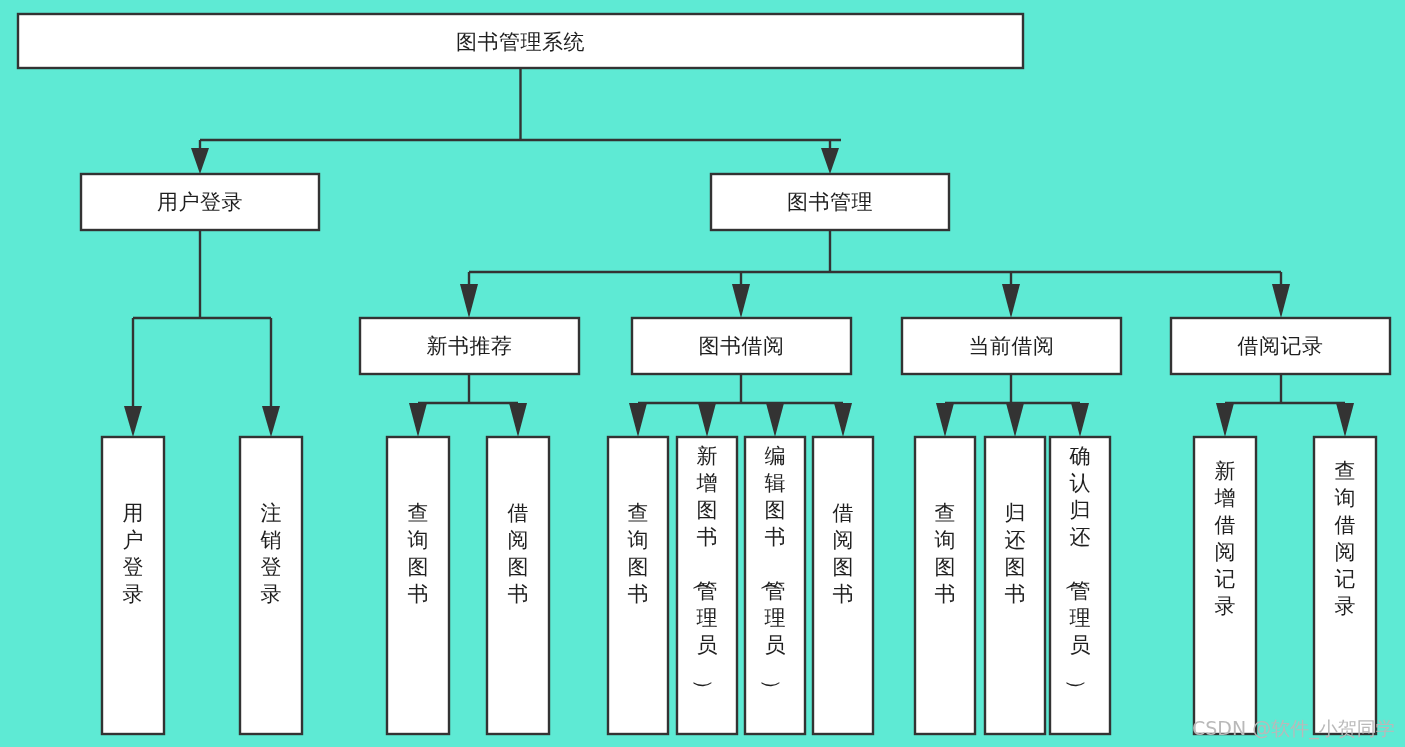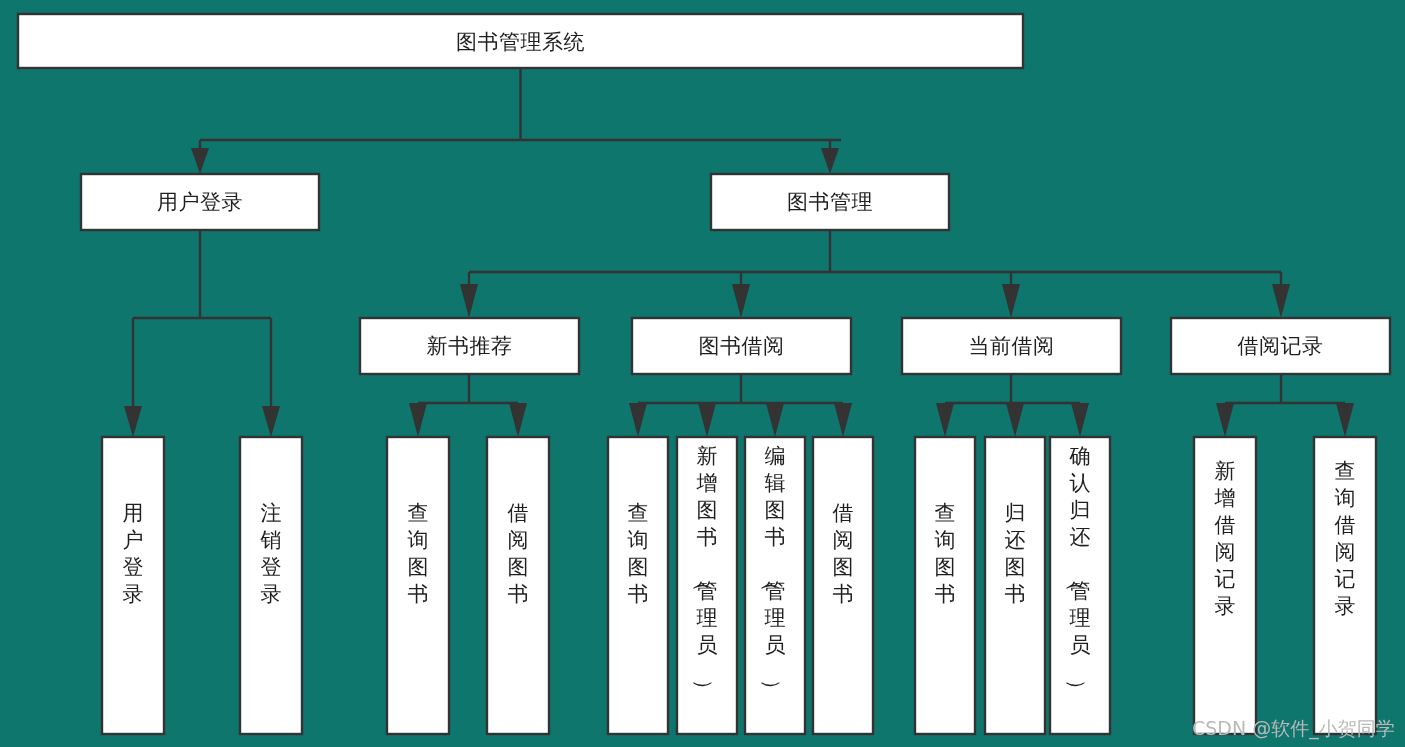--- a/index.html
+++ b/index.html
@@ -7,21 +7,21 @@
     padding: 0;
     background: #ffffff;
   }
   body {
     font-family: "DejaVu Sans", "Liberation Sans", sans-serif;
   }
   #diagram-root {
     position: relative;
     width: 1405px;
     height: 747px;
-    background: #0f766e;
+    background: #5eead4;
     overflow: hidden;
   }
   svg#tree-svg {
     position: absolute;
     top: 0;
     left: 0;
     width: 1405px;
     height: 747px;
     display: block;
   }

